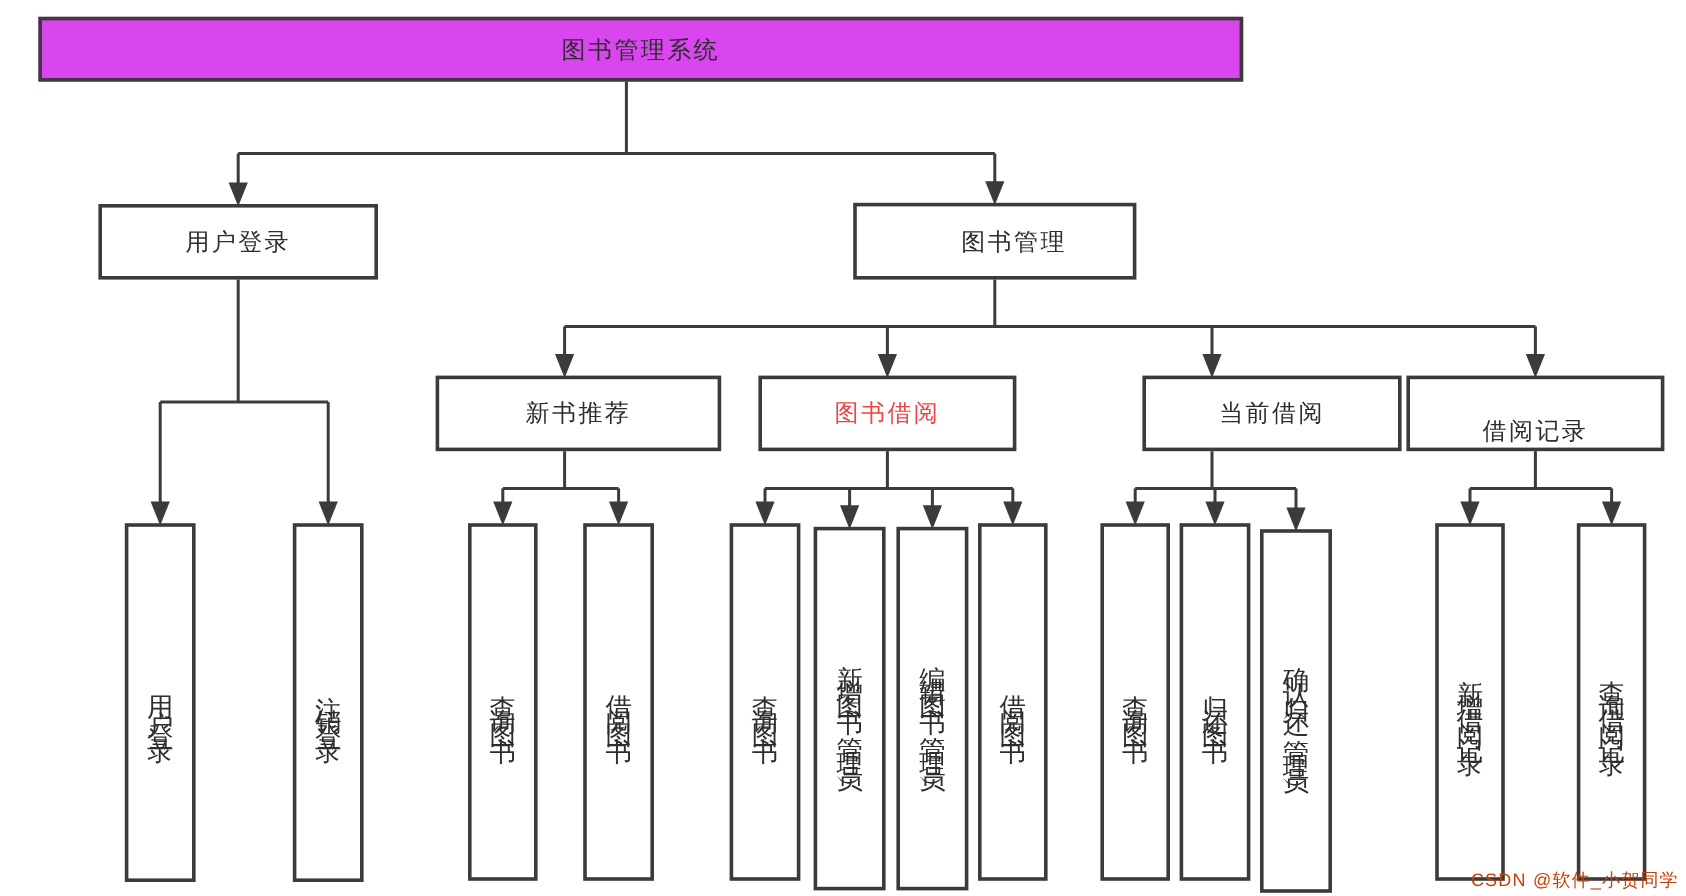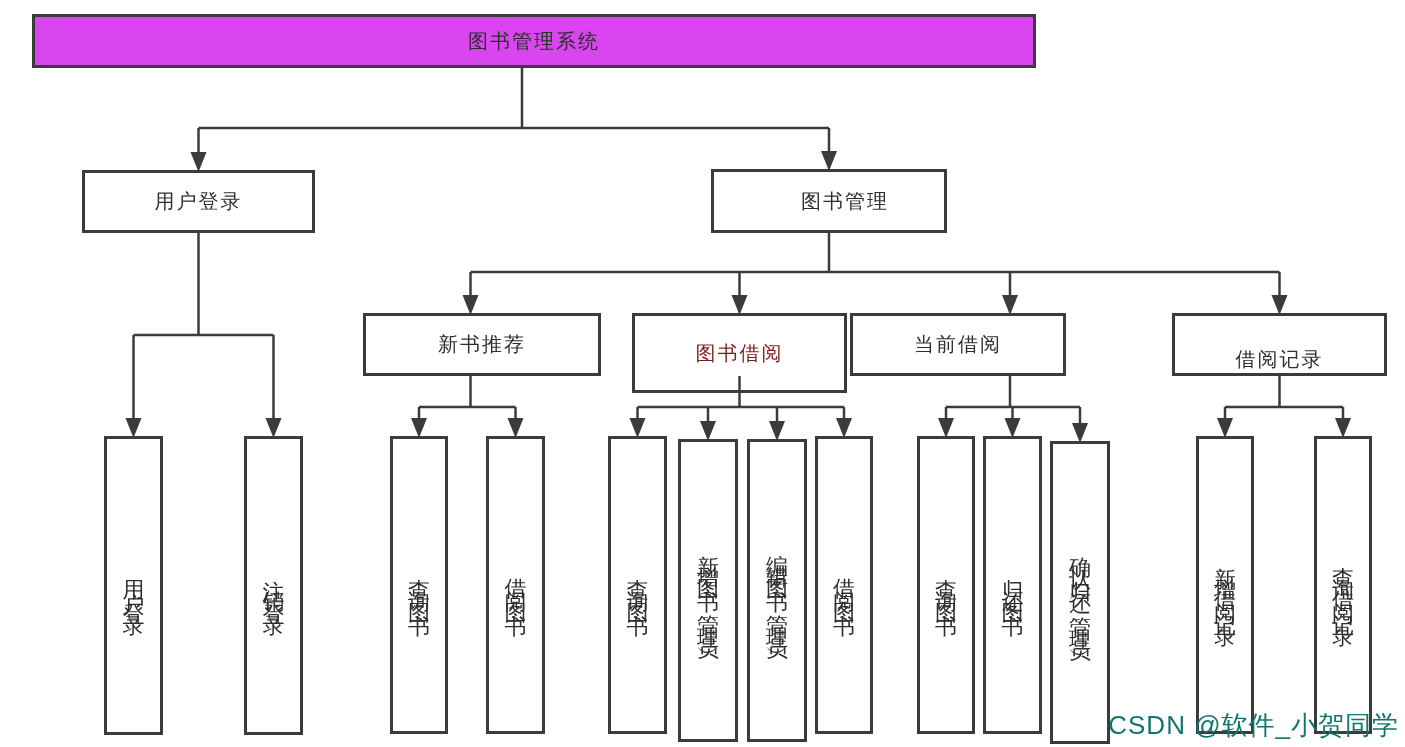--- a/index.html
+++ b/index.html
@@ -36,23 +36,23 @@
     writing-mode: vertical-rl;
     text-orientation: mixed;
     font-size: 22px;
     letter-spacing: 12px;
     line-height: 1;
   }
   .watermark {
     position: absolute;
     right: 6px;
     bottom: 4px;
-    font-size: 26px;
+    font-size: 15px;
     letter-spacing: 1px;
-    color: #0f766e;
+    color: #c2410c;
     z-index: 5;
     white-space: nowrap;
   }
 </style>
 </head>
 <body>
 
 <div id="diagram-canvas">
   <div class="watermark">CSDN @软件_小贺同学</div>
 <div class="node h-node" style="left: 20px; top: 14px; width: 1004px; height: 54px; border-color: rgb(59, 59, 59); background: #d946ef; color: rgb(46, 46, 46); margin-left: 12px;">
@@ -60,24 +60,24 @@
     </div>
     <div class="node h-node" style="left: 82px; top: 170px; width: 233px; height: 63px; border-color: rgb(59, 59, 59); background: rgb(255, 255, 255); color: rgb(46, 46, 46);">
       <span class="node-label">用户登录</span>
     </div>
     <div class="node h-node" style="left: 711px; top: 169px; width: 236px; height: 64px; border-color: rgb(59, 59, 59); background: rgb(255, 255, 255); color: rgb(46, 46, 46); padding-left: 32px;">
       <span class="node-label">图书管理</span>
     </div>
     <div class="node h-node" style="left: 363px; top: 313px; width: 238px; height: 63px; border-color: rgb(59, 59, 59); background: rgb(255, 255, 255); color: rgb(46, 46, 46);">
       <span class="node-label">新书推荐</span>
     </div>
-    <div class="node h-node" style="left: 632px; top: 313px; width: 215px; height: 80px; border-color: rgb(59, 59, 59); background: rgb(255, 255, 255); color: #7f1d1d;">
+    <div class="node h-node" style="left: 632px; top: 313px; width: 215px; height: 63px; border-color: rgb(59, 59, 59); background: rgb(255, 255, 255); color: #ef4444;">
       <span class="node-label">图书借阅</span>
     </div>
-    <div class="node h-node" style="left: 850px; top: 313px; width: 216px; height: 63px; border-color: rgb(59, 59, 59); background: rgb(255, 255, 255); color: rgb(46, 46, 46);">
+    <div class="node h-node" style="left: 952px; top: 313px; width: 216px; height: 63px; border-color: rgb(59, 59, 59); background: rgb(255, 255, 255); color: rgb(46, 46, 46);">
       <span class="node-label">当前借阅</span>
     </div>
     <div class="node h-node" style="left: 1172px; top: 313px; width: 215px; height: 63px; border-color: rgb(59, 59, 59); background: rgb(255, 255, 255); color: rgb(46, 46, 46); align-items: flex-end;">
       <span class="node-label">借阅记录</span>
     </div>
     <div class="node v-node" style="left: 104px; top: 436px; width: 59px; height: 299px; border-color: rgb(59, 59, 59); background: rgb(255, 255, 255); color: rgb(46, 46, 46);">
       <span class="node-label">用户登录</span>
     </div>
     <div class="node v-node" style="left: 244px; top: 436px; width: 59px; height: 299px; border-color: rgb(59, 59, 59); background: rgb(255, 255, 255); color: rgb(46, 46, 46);">
       <span class="node-label">注销登录</span>

